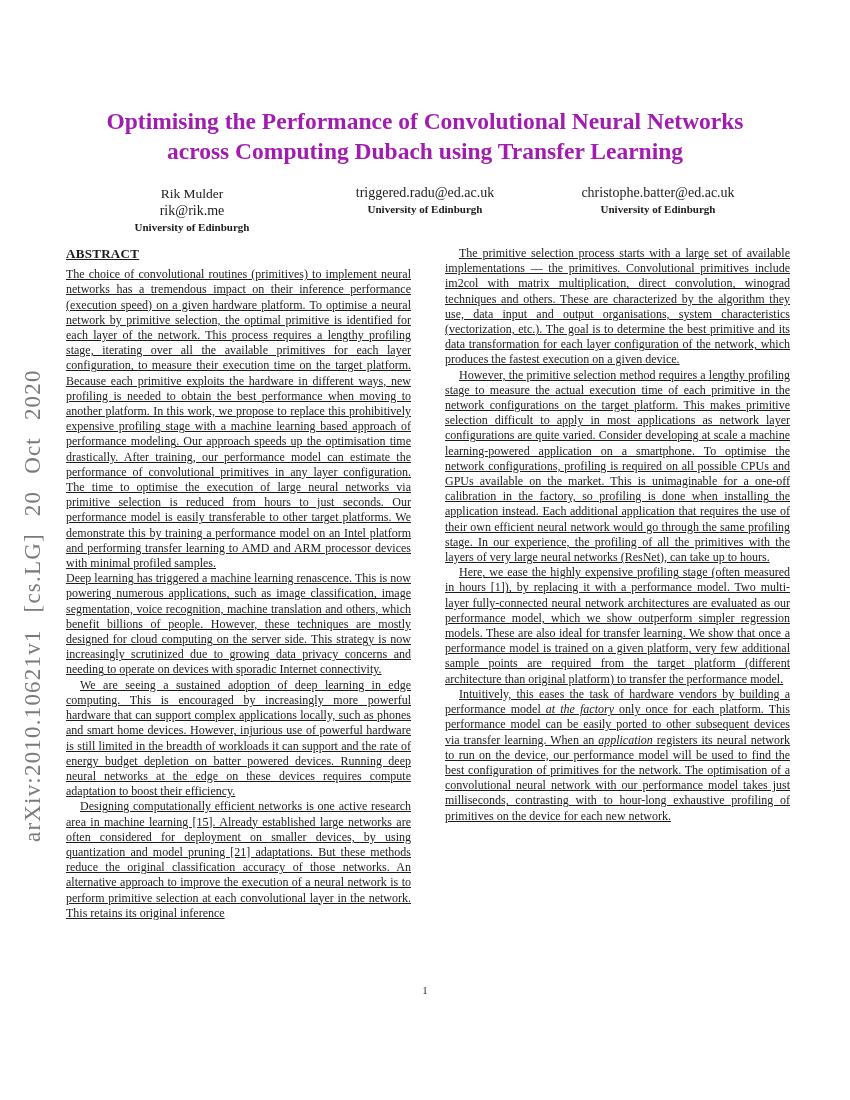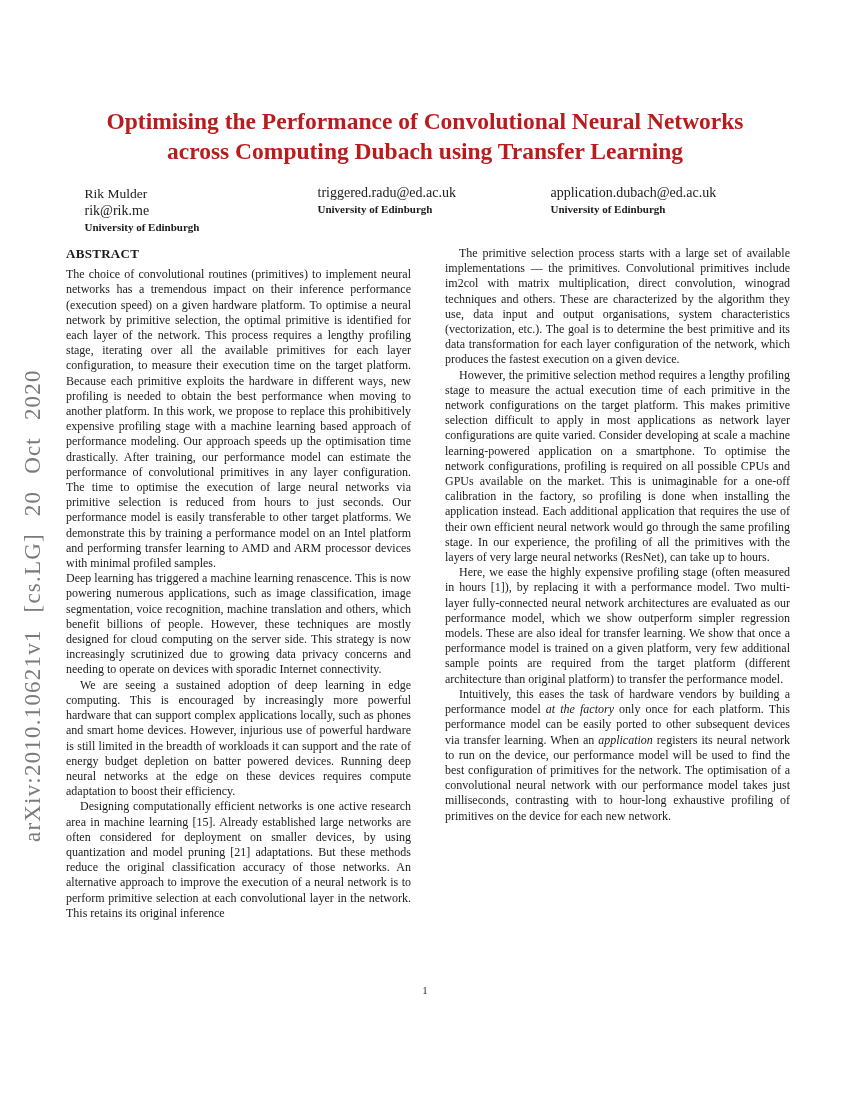--- a/index.html
+++ b/index.html
@@ -34,43 +34,44 @@
     top: 106px;
     left: 0;
     width: 100%;
     text-align: center;
   }
   .title {
     margin: 0;
     font-size: 23.5px;
     font-weight: bold;
     line-height: 30px;
-    color: #b91c1c;
+    color: #a21caf;
   }
   .title .tline { display: block; }
 
   .authors {
     margin-top: 19px;
     display: flex;
     justify-content: center;
     gap: 18px;
   }
-  .author { width: 215px; text-align: left; }
+  .author { width: 215px; text-align: center; }
   .author .aname { font-size: 13.5px; line-height: 18px; }
   .author .aemail { font-size: 14px; line-height: 16px; }
   .author .aaffil { font-size: 11px; line-height: 16px; font-weight: bold; }
 
   
   .body-cols {
     position: absolute;
     top: 246px;
     left: 66px;
     width: 724px;
     display: flex;
     gap: 34px;
+    text-decoration: underline;
   }
   .col {
     width: 345px;
     font-size: 12px;
     line-height: 15.2px;
     text-align: justify;
     hyphens: auto;
     -webkit-hyphens: auto;
   }
   .col p { margin: 0; }
@@ -115,21 +116,21 @@
       <div class="author">
         <div class="aname">Rik Mulder</div>
         <div class="aemail">rik@rik.me</div>
         <div class="aaffil">University of Edinburgh</div>
       </div>
       <div class="author">
         <div class="aemail">triggered.radu@ed.ac.uk</div>
         <div class="aaffil">University of Edinburgh</div>
       </div>
       <div class="author">
-        <div class="aemail">application.dubach@ed.ac.uk</div>
+        <div class="aemail">christophe.batter@ed.ac.uk</div>
         <div class="aaffil">University of Edinburgh</div>
       </div>
     </div>
   </header>
 
   <main class="body-cols">
     <section class="col col-left">
       <h2 class="abs-head">ABSTRACT</h2>
       <p>The choice of convolutional routines (primitives) to implement neural networks has a tremendous impact on their inference performance (execution speed) on a given hardware platform. To optimise a neural network by primitive selection, the optimal primitive is identified for each layer of the network. This process requires a lengthy profiling stage, iterating over all the available primitives for each layer configuration, to measure their execution time on the target platform. Because each primitive exploits the hardware in different ways, new profiling is needed to obtain the best performance when moving to another platform. In this work, we propose to replace this prohibitively expensive profiling stage with a machine learning based approach of performance modeling. Our approach speeds up the optimisation time drastically. After training, our performance model can estimate the performance of convolutional primitives in any layer configuration. The time to optimise the execution of large neural networks via primitive selection is reduced from hours to just seconds. Our performance model is easily transferable to other target platforms. We demonstrate this by training a performance model on an Intel platform and performing transfer learning to AMD and ARM processor devices with minimal profiled samples.</p>
       <p>Deep learning has triggered a machine learning renascence. This is now powering numerous applications, such as image classification, image segmentation, voice recognition, machine translation and others, which benefit billions of people. However, these techniques are mostly designed for cloud computing on the server side. This strategy is now increasingly scrutinized due to growing data privacy concerns and needing to operate on devices with sporadic Internet connectivity.</p>

